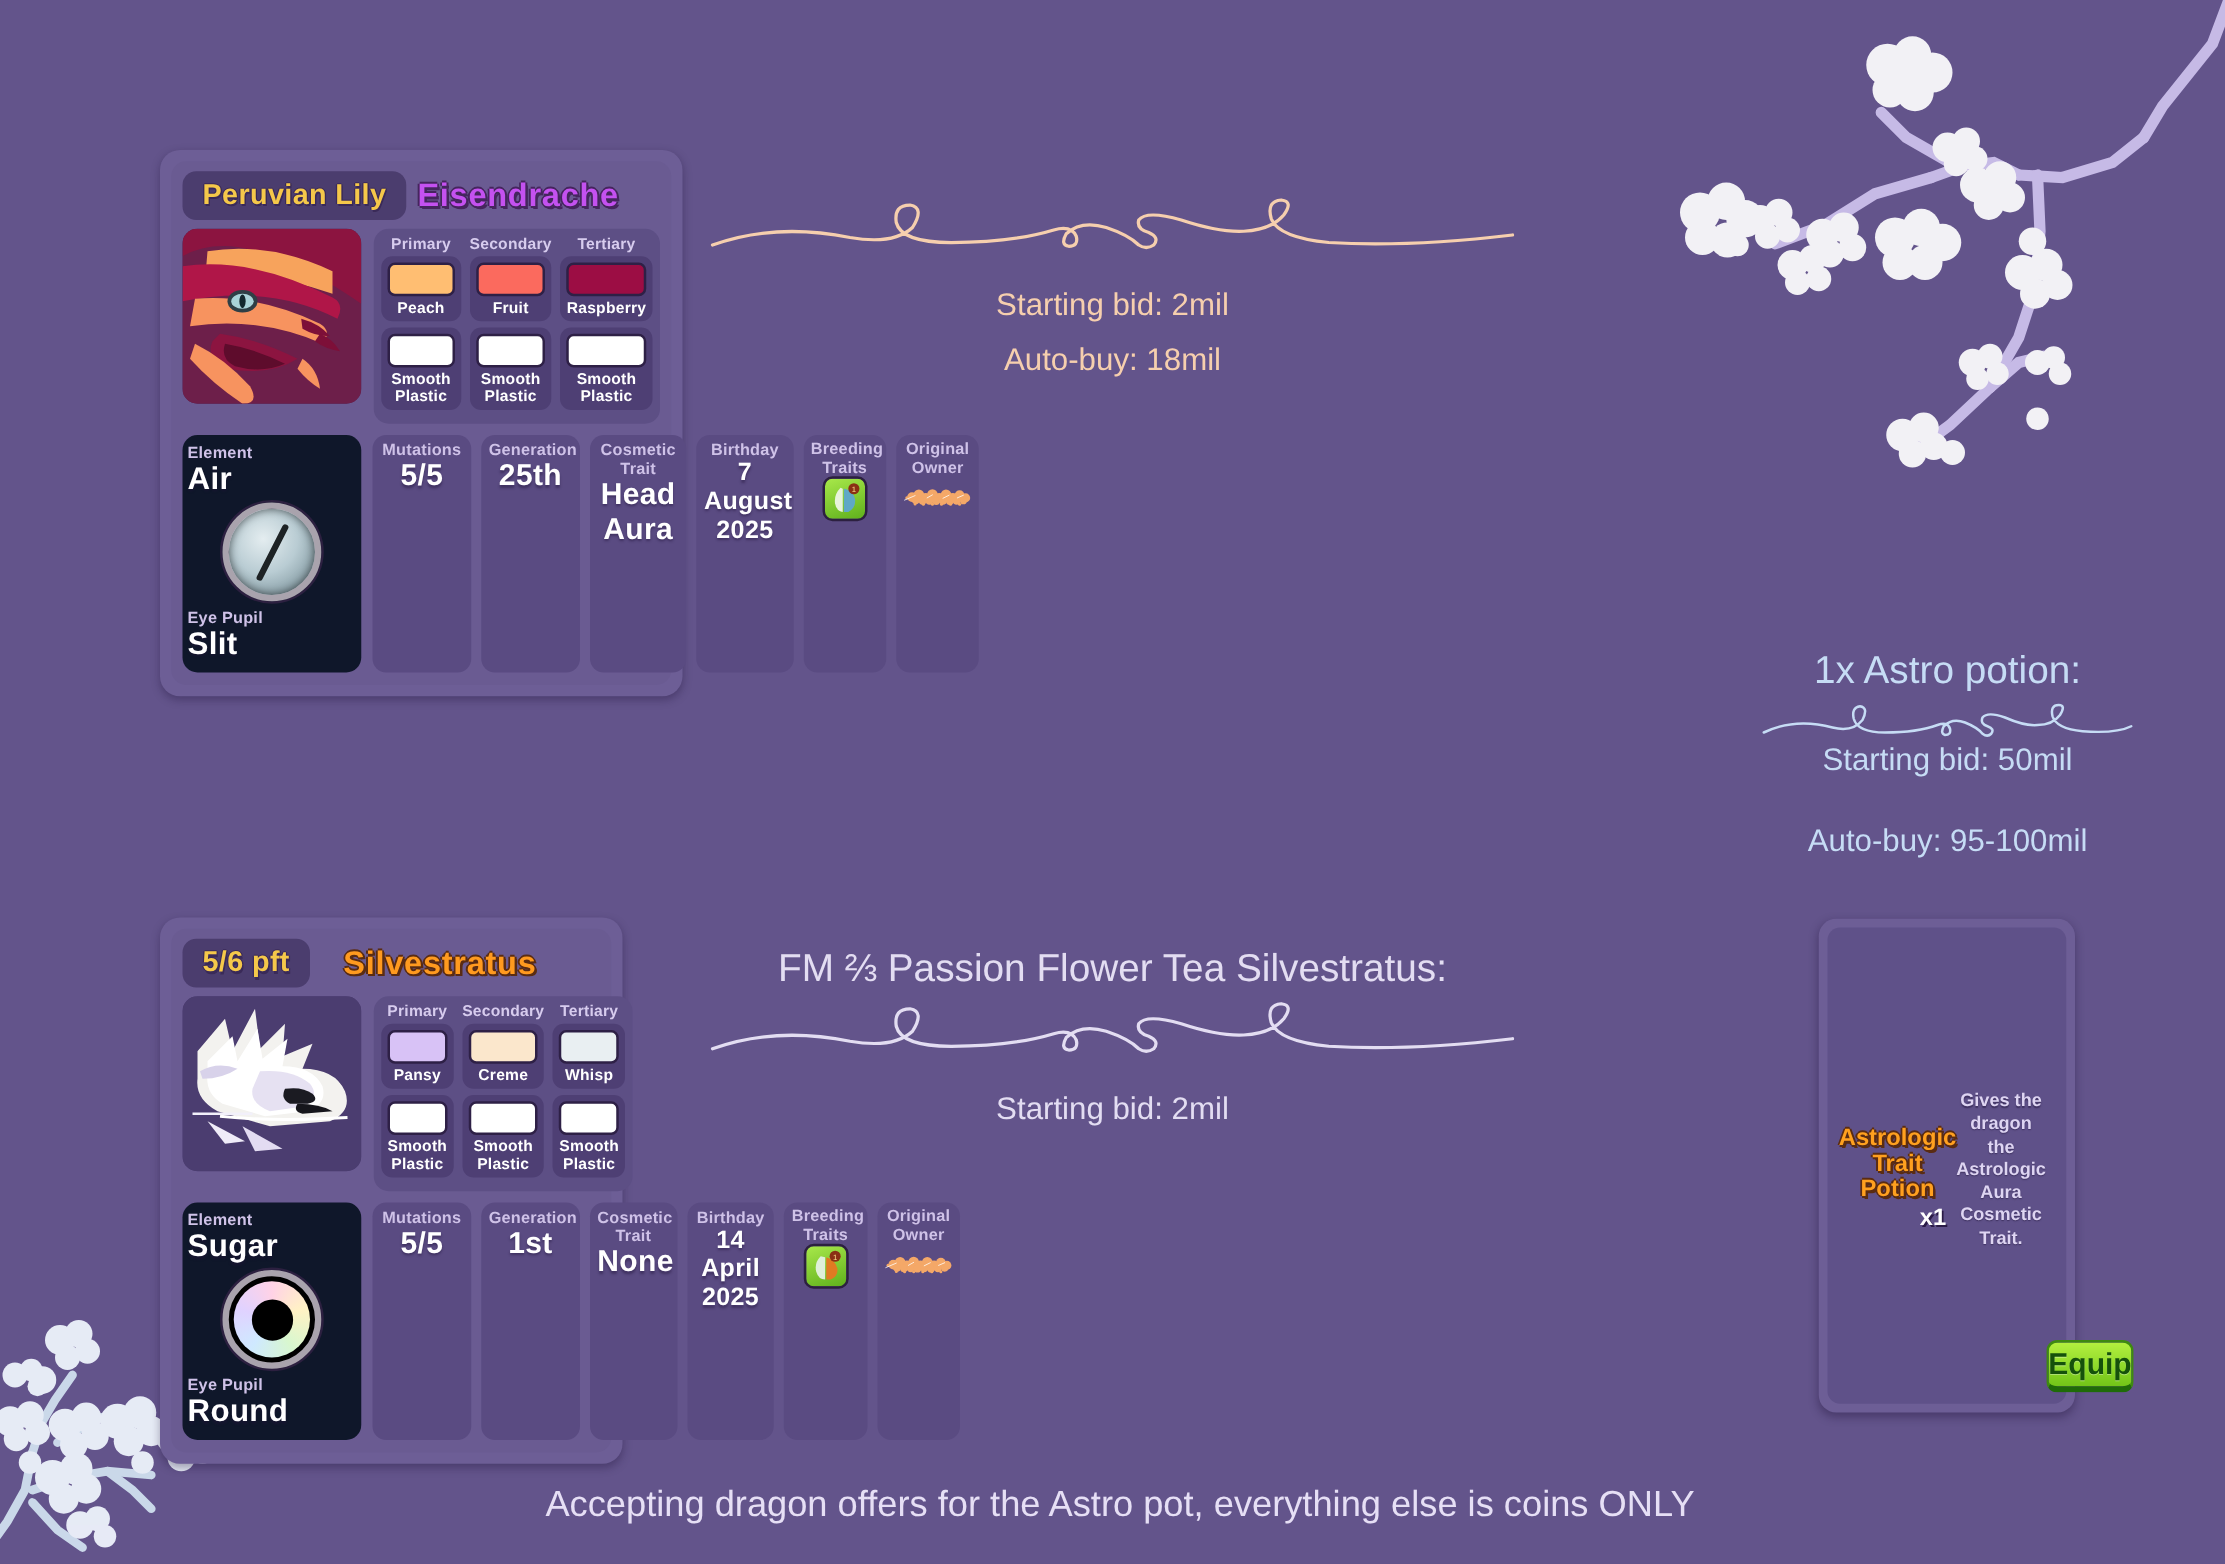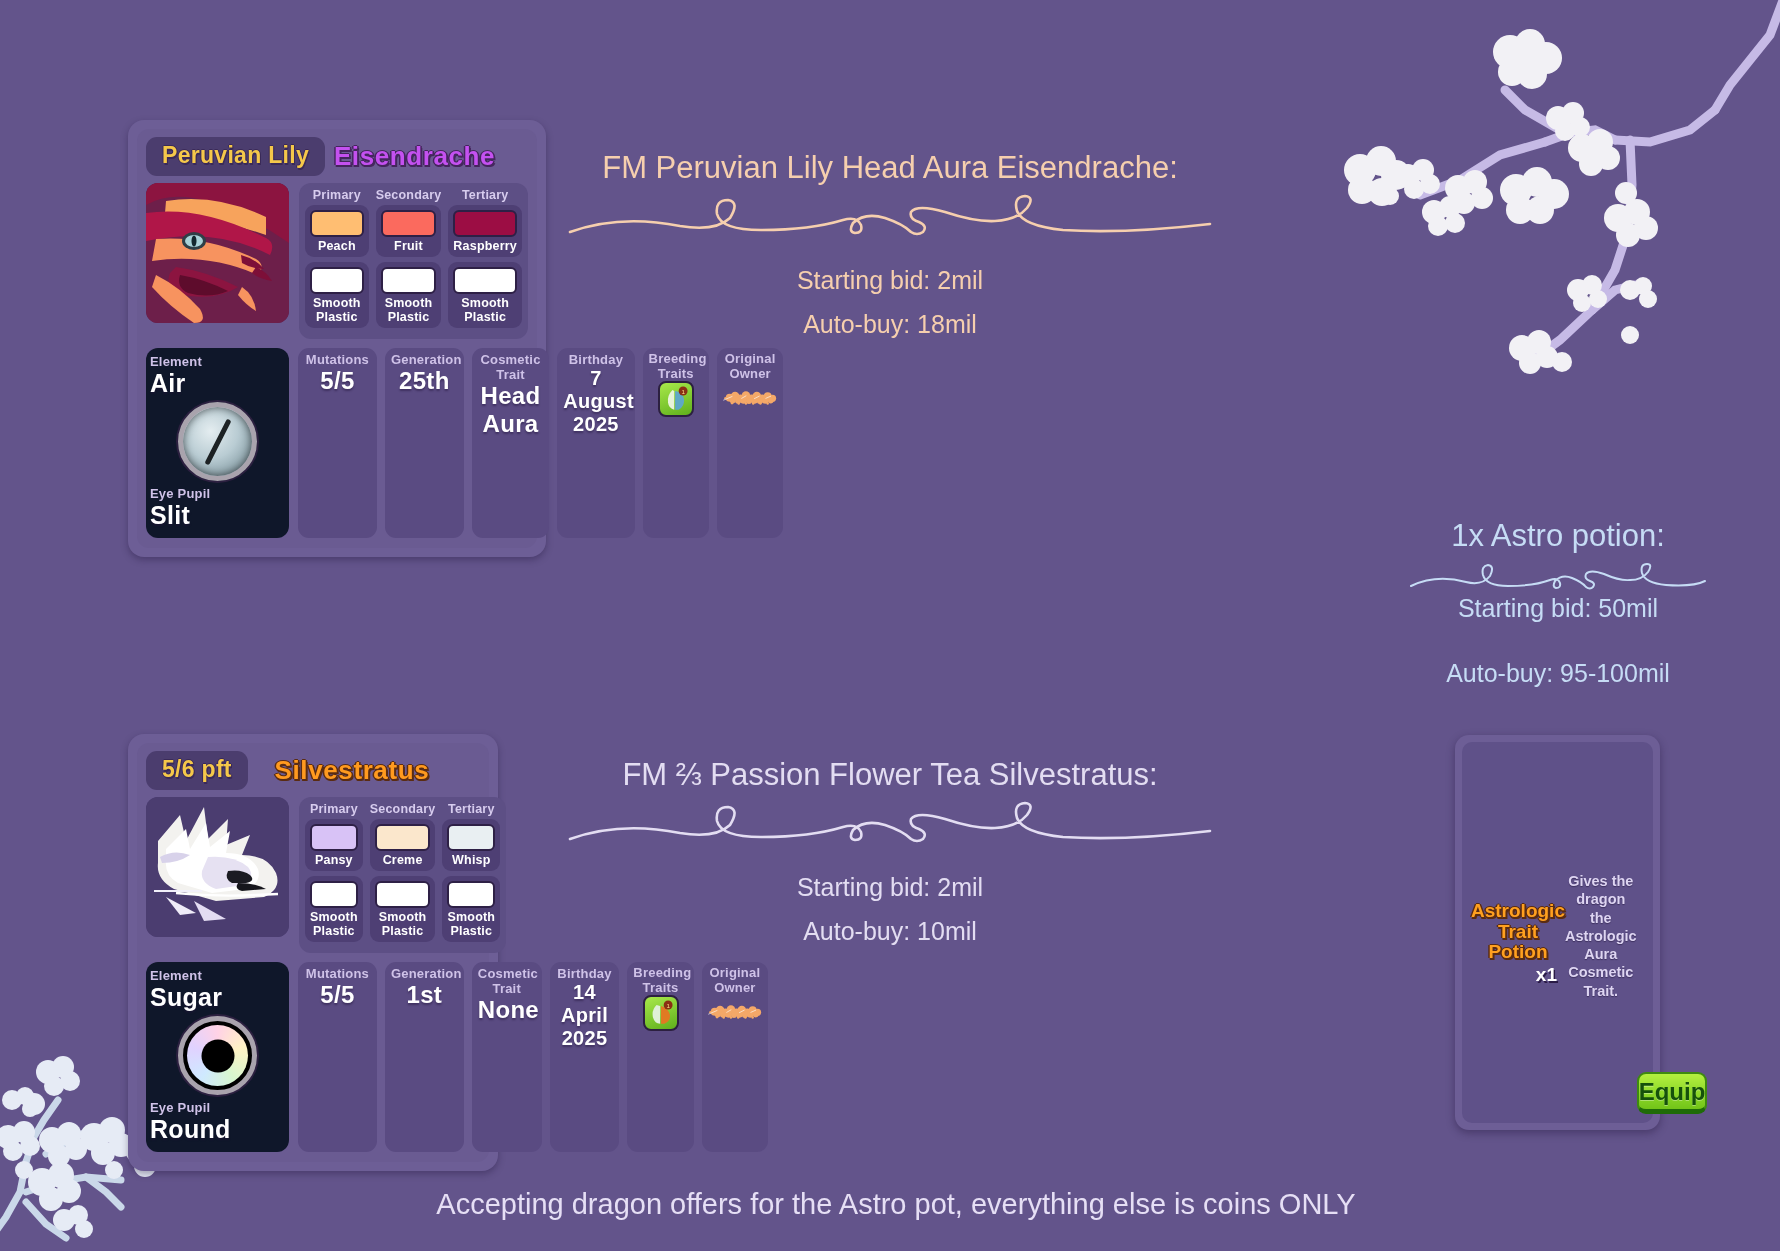--- a/index.html
+++ b/index.html
@@ -549,21 +549,20 @@
               </svg>
             </div>
           </div>
         </div>
       </div>
     </div>
   </div>
 </div>
 
 <div class="listing" id="listing-1" style="left:565px; top:150px; width:650px;">
-  <div class="listing-title peach-text">FM Peruvian Lily Head Aura Eisendrache:</div>
   <div class="divider">
     <svg viewBox="0 0 650 48" xmlns="http://www.w3.org/2000/svg" preserveAspectRatio="none">
       <path d="M5 40 Q55 22 115 34 Q150 40 165 26 Q175 10 163 8 Q150 8 152 22 Q156 38 196 38 Q245 38 278 28 Q292 24 296 33 Q298 41 290 41 Q283 40 288 31 Q300 20 320 26 Q338 32 346 40 Q352 44 358 40 Q363 34 354 30 Q344 27 346 20 Q352 12 380 20 Q410 30 430 29 Q452 28 462 16 Q470 5 460 4 Q448 5 452 19 Q458 34 498 38 Q560 42 645 32" fill="none" stroke="#f6cfae" stroke-width="2.6" stroke-linecap="round"></path>
     </svg>
   </div>
   <div class="bid-line peach-text first">Starting bid: 2mil</div>
   <div class="bid-line peach-text second">Auto-buy: 18mil</div>
 </div>
 
 <div class="dragon-card" id="card-2" style="left:128px; top:734px; width:370px;">
@@ -718,21 +717,20 @@
 </div>
 
 <div class="listing" id="listing-2" style="left:565px; top:757px; width:650px;">
   <div class="listing-title lav-text">FM ⅔ Passion Flower Tea Silvestratus:</div>
   <div class="divider">
     <svg viewBox="0 0 650 48" xmlns="http://www.w3.org/2000/svg" preserveAspectRatio="none">
       <path d="M5 40 Q55 22 115 34 Q150 40 165 26 Q175 10 163 8 Q150 8 152 22 Q156 38 196 38 Q245 38 278 28 Q292 24 296 33 Q298 41 290 41 Q283 40 288 31 Q300 20 320 26 Q338 32 346 40 Q352 44 358 40 Q363 34 354 30 Q344 27 346 20 Q352 12 380 20 Q410 30 430 29 Q452 28 462 16 Q470 5 460 4 Q448 5 452 19 Q458 34 498 38 Q560 42 645 32" fill="none" stroke="#e3ddf2" stroke-width="2.6" stroke-linecap="round"></path>
     </svg>
   </div>
   <div class="bid-line lav-text first">Starting bid: 2mil</div>
-  <div class="bid-line lav-text second">Auto-buy: 10mil</div>
 </div>
 
 <div class="listing" id="listing-3" style="left:1408px; top:518px; width:300px;">
   <div class="listing-title blue-text">1x Astro potion:</div>
   <div class="divider" style="height:34px">
     <svg viewBox="0 0 300 34" xmlns="http://www.w3.org/2000/svg" preserveAspectRatio="none">
       <path d="M3 26 Q28 14 58 22 Q74 26 82 16 Q87 6 80 5 Q73 6 75 15 Q78 26 100 26 Q126 26 142 20 Q150 17 152 23 Q153 28 148 28 Q144 27 147 21 Q154 14 164 18 Q174 22 178 27 Q182 30 185 27 Q188 23 182 21 Q176 19 178 14 Q182 9 196 14 Q212 21 222 20 Q234 20 240 12 Q245 4 239 4 Q232 4 234 13 Q237 23 258 25 Q285 27 297 21" fill="none" stroke="#c6dcf5" stroke-width="2" stroke-linecap="round"></path>
     </svg>
   </div>
   <div class="bid-line blue-text" style="">Starting bid: 50mil</div>

